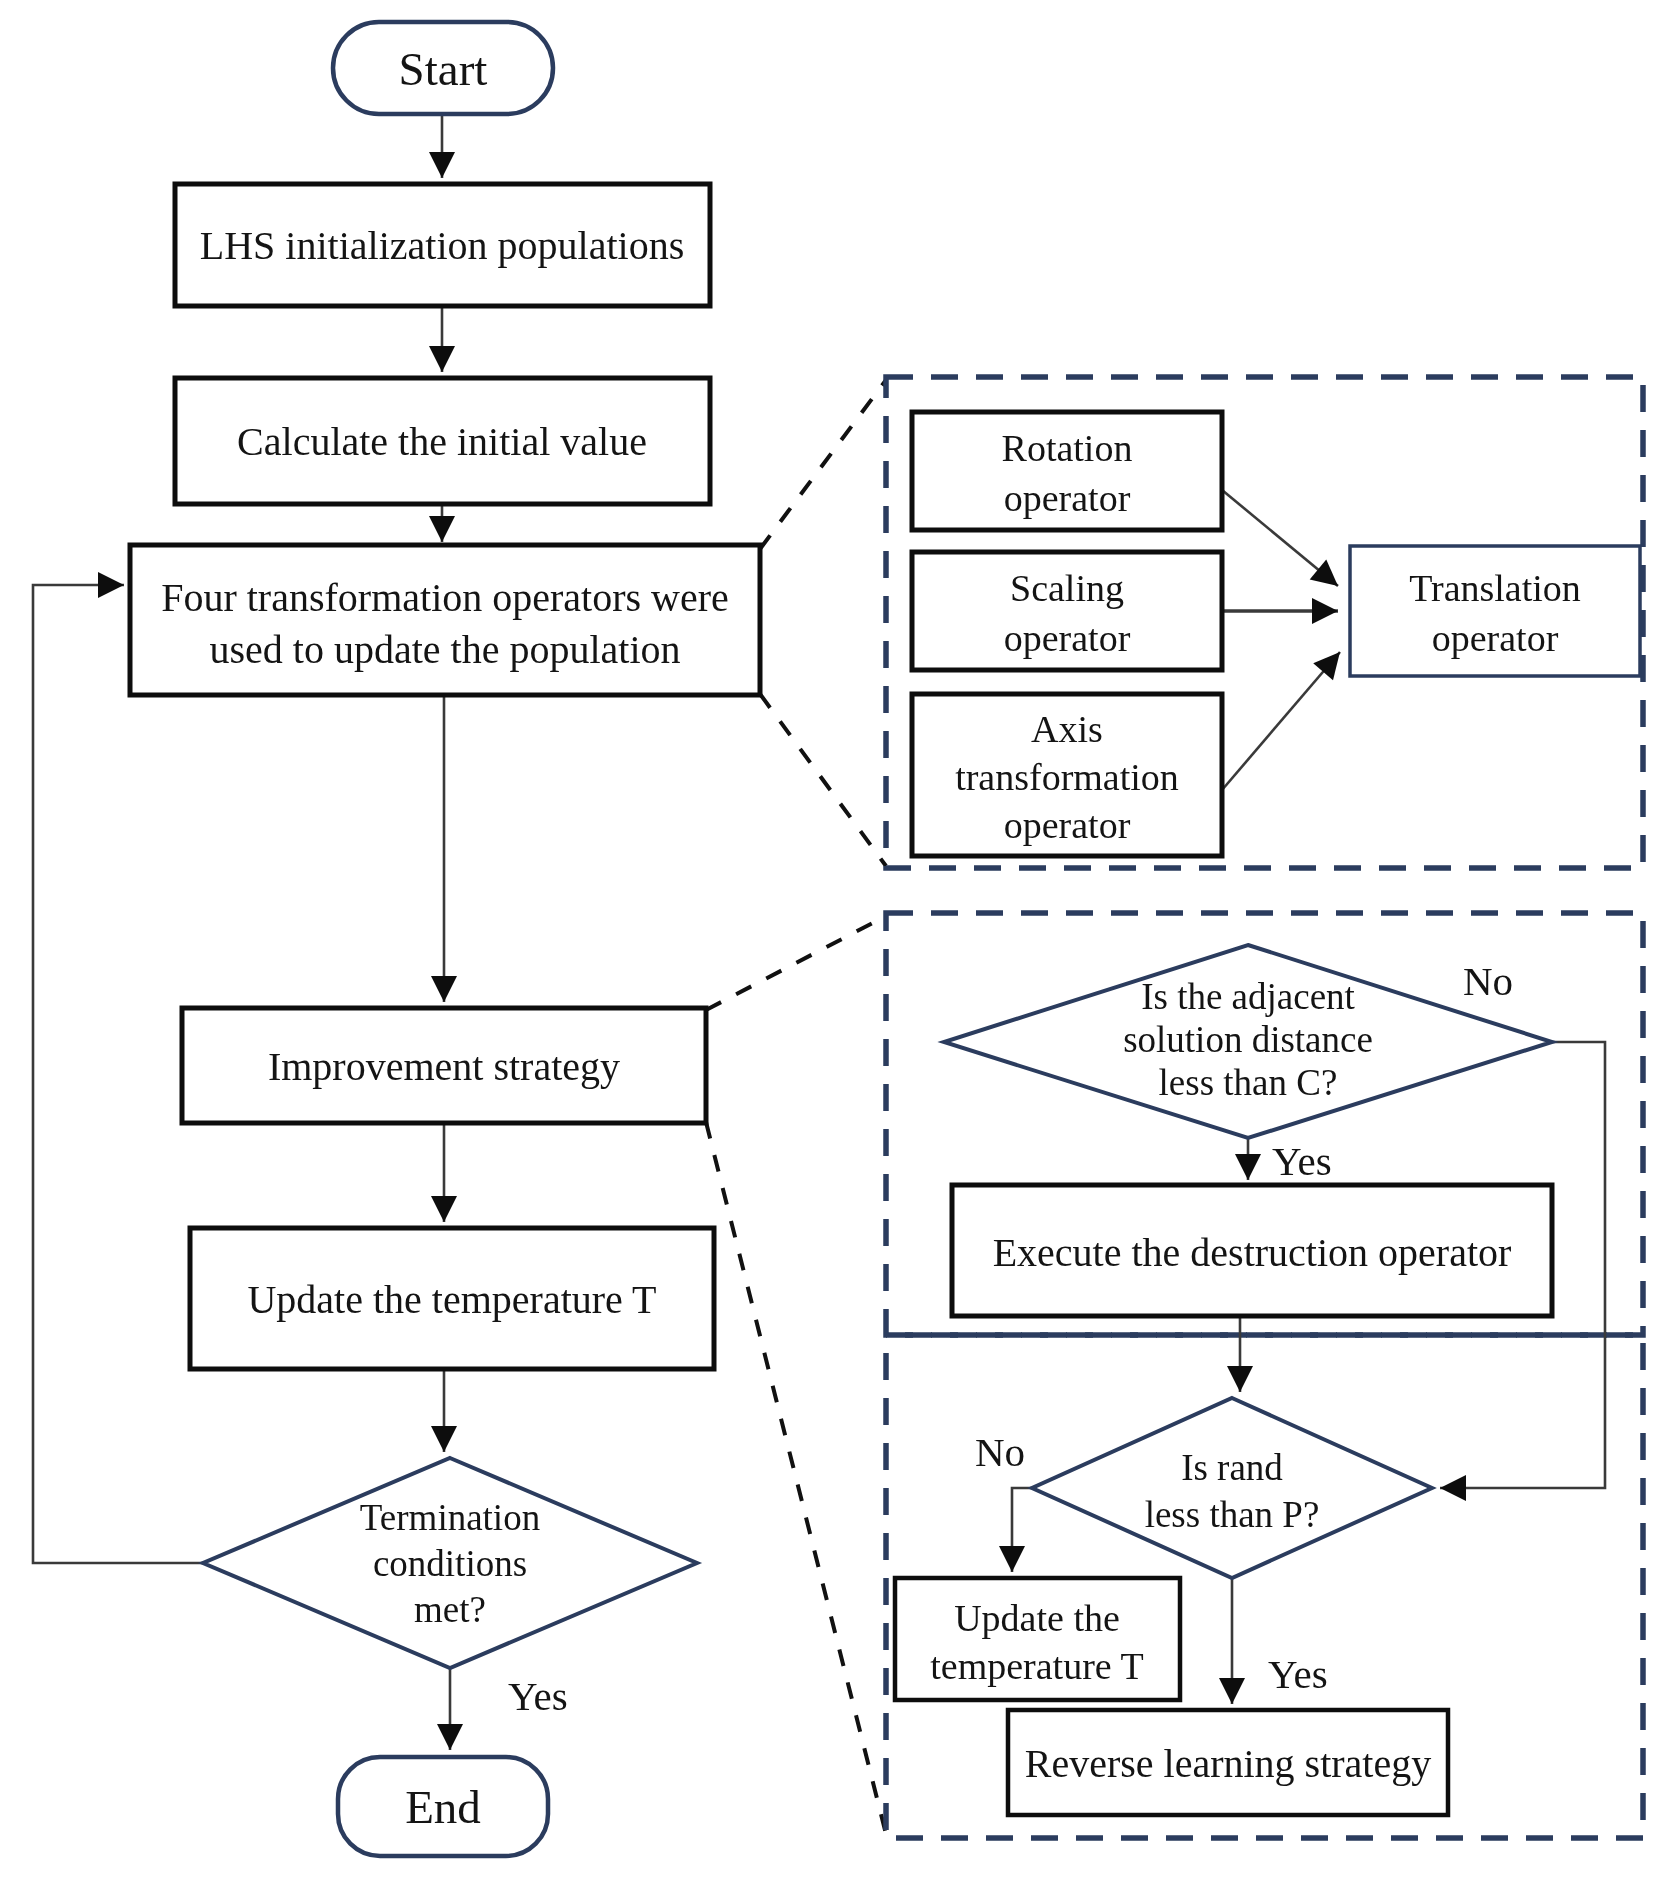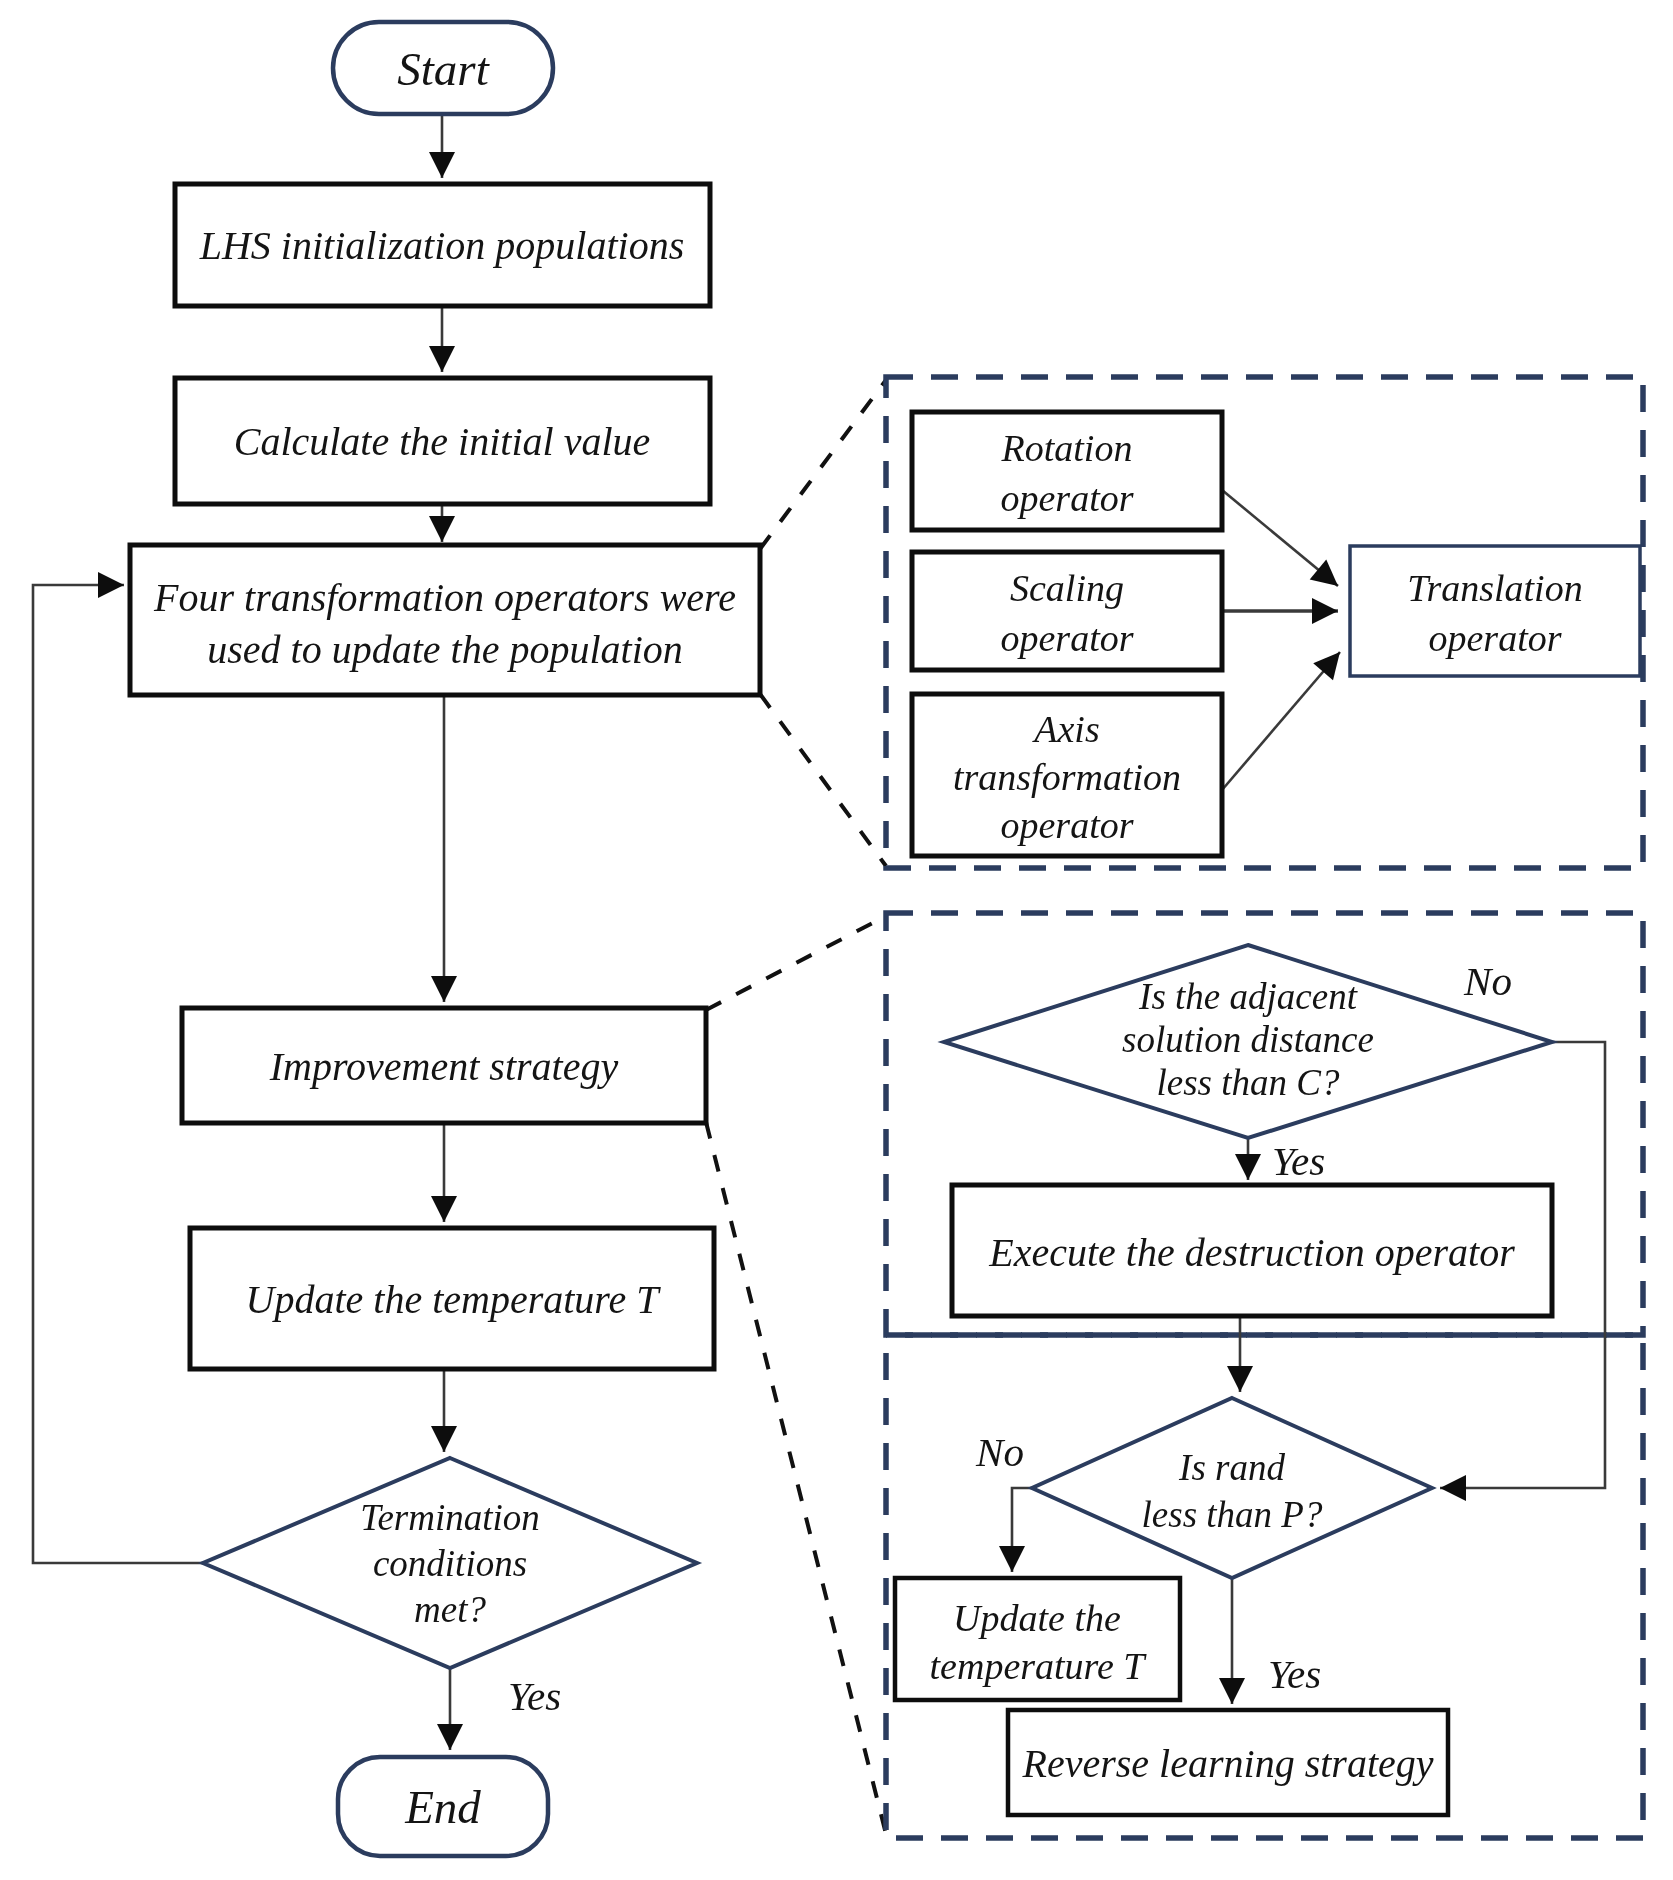--- a/index.html
+++ b/index.html
@@ -2,21 +2,21 @@
 <html><head>
 <meta charset="utf-8">
 <style>
   :root{
     --navy:#2b3c5e;
     --ink:#141414;
     --line:#3a3a3a;
     --bg:#ffffff;
   }
   html,body{margin:0;padding:0;background:var(--bg);}
-  .stage{width:1673px;height:1880px;position:relative;background:var(--bg);overflow:hidden;font-style:italic;}
+  .stage{width:1673px;height:1880px;position:relative;background:var(--bg);overflow:hidden;}
   svg{display:block;}
   text{
     font-family:"Liberation Serif","DejaVu Serif",serif;
     fill:var(--ink);
   }
   .t40{font-size:40px;}
   .t46{font-size:47px;}
   .t38{font-size:38px;}
   .t36{font-size:37px;}
   .lbl{font-size:41px;}

